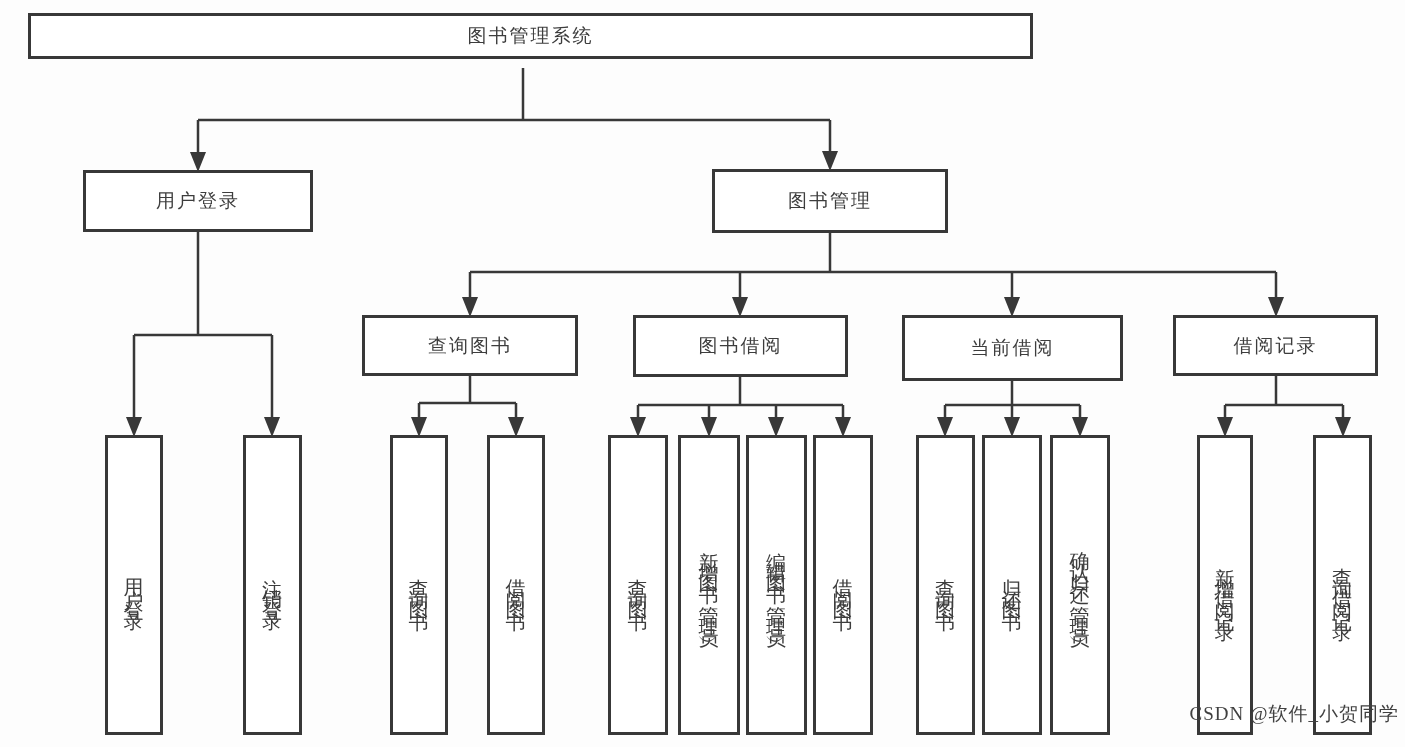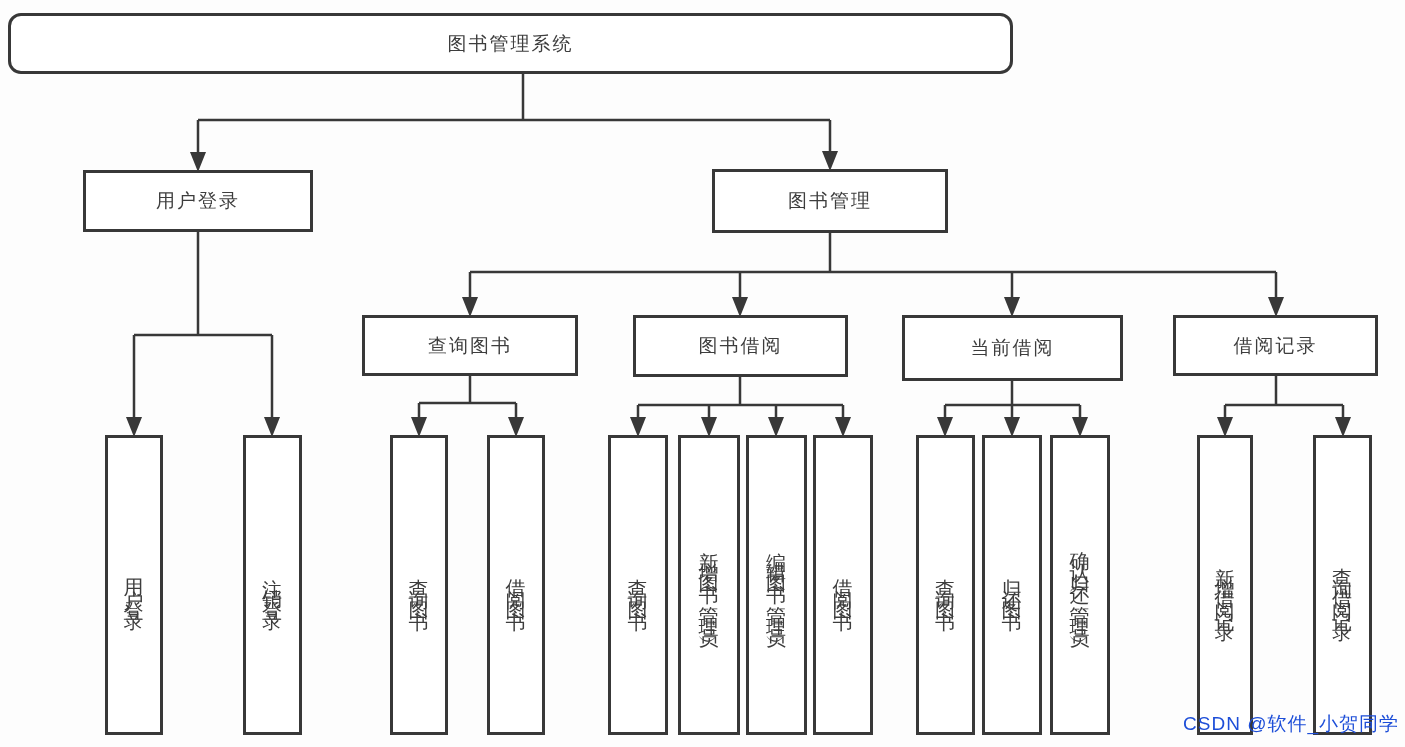--- a/index.html
+++ b/index.html
@@ -26,21 +26,21 @@
   }
   .leaf span{
     writing-mode:vertical-rl;
     text-orientation:mixed;
     font-size:20px;
     letter-spacing:11px;
     line-height:1;
     color:#3d3d3d;
   }
   
-  .n-root   {left:8px;  top:13px;  width:1005px; height:61px;border-radius:13px;}
+  .n-root   {left:28px;  top:13px;  width:1005px; height:46px;}
   
   .n-login  {left:83px;  top:170px; width:230px;  height:62px;}
   .n-mgmt   {left:712px; top:169px; width:236px;  height:64px;font-family:Liberation Serif, serif;}
   
   .n-newbook{left:362px; top:315px; width:216px;  height:61px;}
   .n-borrow {left:633px; top:315px; width:215px;  height:62px;justify-content:center;}
   .n-current{left:902px; top:315px; width:221px;  height:66px;}
   .n-records{left:1173px;top:315px; width:205px;  height:61px;}
   
   .leaf{top:435px;height:300px;}
@@ -52,25 +52,26 @@
   .l-bw2{left:678px; width:62px;}
   .l-bw3{left:746px; width:61px;}
   .l-bw4{left:813px; width:60px;}
   .l-cu1{left:916px; width:59px;}
   .l-cu2{left:982px; width:60px;}
   .l-cu3{left:1050px;width:60px;}
   .l-re1{left:1197px;width:56px;}
   .l-re2{left:1313px;width:59px;}
   .watermark{
     position:absolute;
-    right:6px;bottom:10px;
+    right:6px;bottom:20px;
     font-size:19px;
-    color:#1d4ed8;
+    color:#404040;
     letter-spacing:1px;
     z-index:3;
+    font-family:Liberation Serif, serif;
   }
 </style>
 </head>
 <body>
 
 <div class="canvas">
 
   <svg class="wires" viewBox="0 0 1405 747" xmlns="http://www.w3.org/2000/svg">
     <g stroke="#383838" stroke-width="2.5" fill="none">
 

